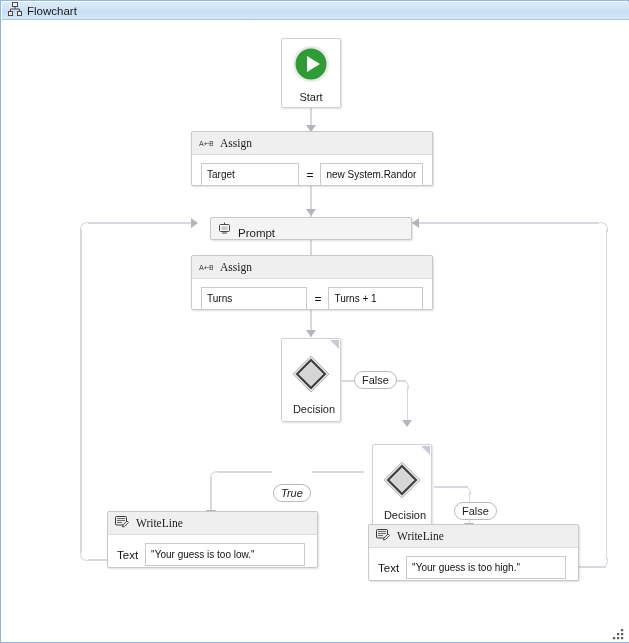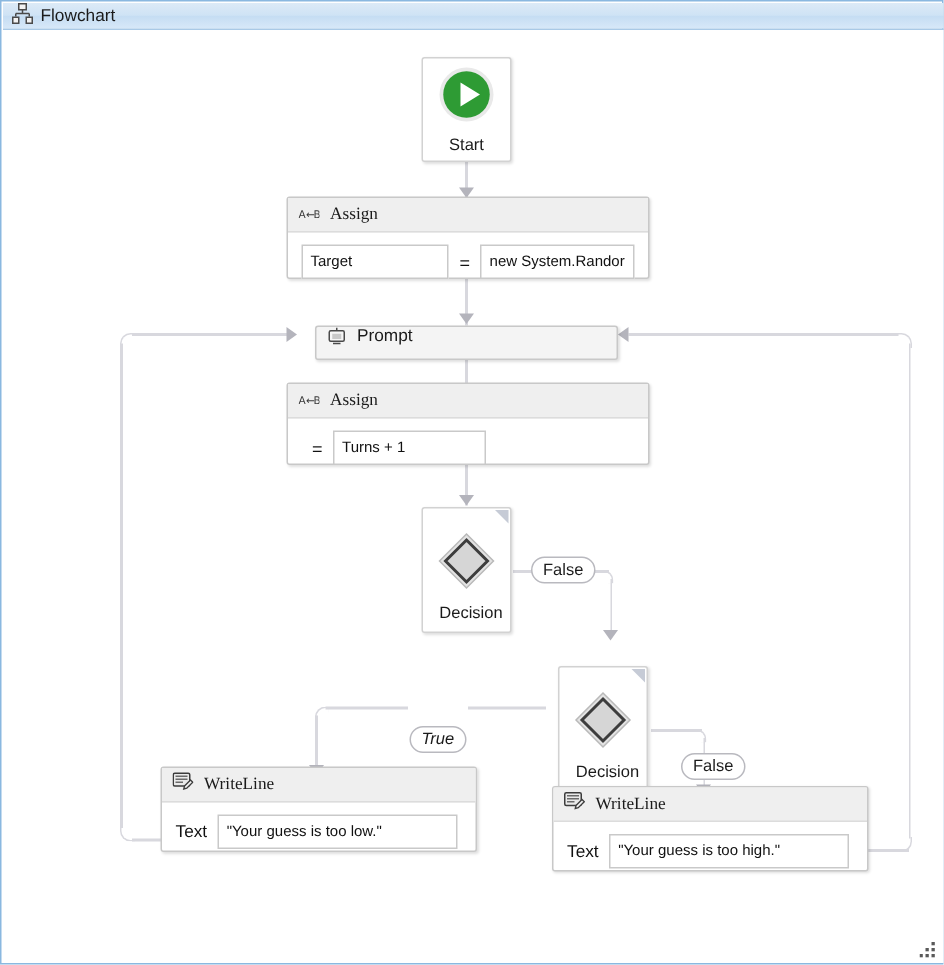--- a/index.html
+++ b/index.html
@@ -64,21 +64,21 @@
     display:flex;flex-direction:column;align-items:center;justify-content:flex-start;
     padding-top:14px;box-sizing:border-box;
   }
   .dec .cap{font-size:11px;color:#1b1b1b;position:absolute;bottom:6px;left:6px;right:0;text-align:center;}
   .corner{position:absolute;right:1px;top:1px;width:0;height:0;
     border-left:9px solid transparent;border-top:9px solid #c6cbd6;}
 
   
   .prompt{
     border:1px solid #c8c8c8;background:#f4f4f4;border-radius:2px;height:23px;
-    display:flex;align-items:flex-start;padding-left:7px;box-sizing:border-box;
+    display:flex;align-items:flex-end;padding-left:7px;box-sizing:border-box;
   }
   .prompt .t{font-size:11.5px;color:#1b1b1b;margin-left:7px;}
 
   
   .ln{position:absolute;background:#d8d8de;}
   .lnh{height:1.5px;}
   .lnv{width:1.5px;}
   .arrow-d{position:absolute;width:0;height:0;border-left:5px solid transparent;
            border-right:5px solid transparent;border-top:7px solid #b4b4bc;}
   .arrow-l{position:absolute;width:0;height:0;border-top:5px solid transparent;
@@ -204,20 +204,21 @@
         <span>
           <svg width="14" height="10" viewBox="0 0 14 10">
             <text x="0" y="8" font-size="7" font-family="DejaVu Sans, sans-serif" fill="#3a3a3a">A</text>
             <text x="5" y="8" font-size="7" font-family="DejaVu Sans, sans-serif" fill="#3a3a3a">←</text>
             <text x="10" y="8" font-size="7" font-family="DejaVu Sans, sans-serif" fill="#3a3a3a">B</text>
           </svg>
         </span>
         <span class="t">Assign</span>
       </div>
       <div class="body">
+        <div class="fld" style="width:115px;">Turns</div>
         <span class="eq">=</span>
         <div class="fld" style="width:102px;">Turns + 1</div>
       </div>
     </div>
 
     <div class="node dec shadow" style="left:279px;top:318px;">
       <div class="corner"></div>
       <span>
         <svg width="42" height="42" viewBox="0 0 42 42">
           <polygon points="21,3 39,21 21,39 3,21" fill="#e3e3e3" stroke="#b9b9b9" stroke-width="1"></polygon>

